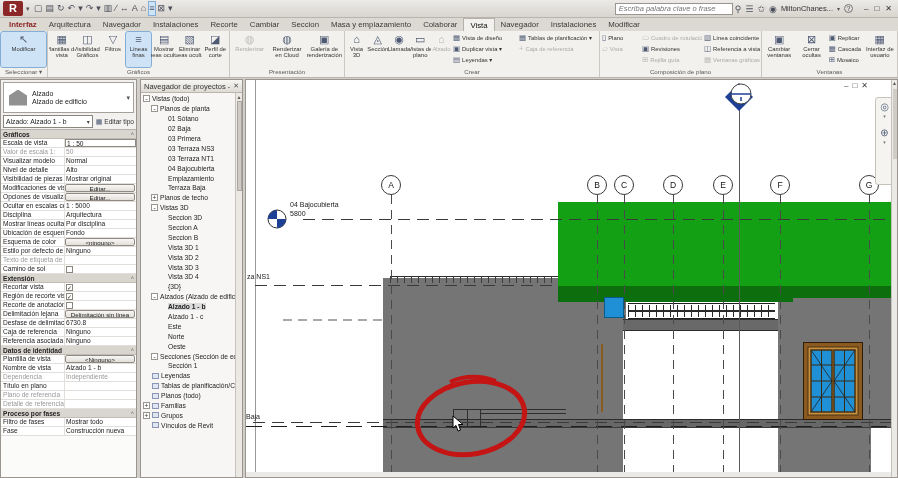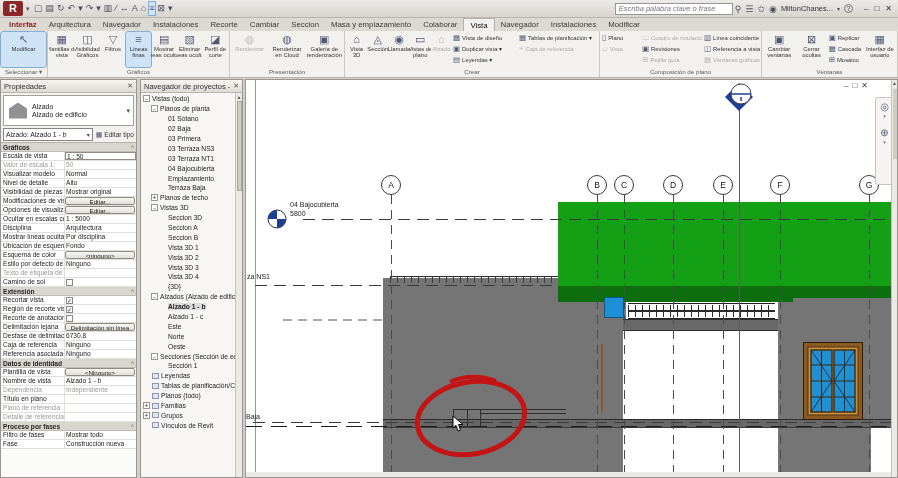--- a/index.html
+++ b/index.html
@@ -371,24 +371,20 @@
             <div class="l">usuario</div>
           </div>
         </div>
         <div class="rlabel">Ventanas</div>
       </div>
     </div>
 
   <div class="main">
 
     <div class="props">
-      <div class="phead">
-        <span>Propiedades</span>
-        <span class="x">✕</span>
-      </div>
       <div class="typesel">
         <div class="type-icon"></div>
         <div class="type-lines">
           <div>Alzado</div>
           <div>Alzado de edificio</div>
         </div>
         <span class="caret">▾</span>
       </div>
       <div class="combo-row">
         <div class="combo">

